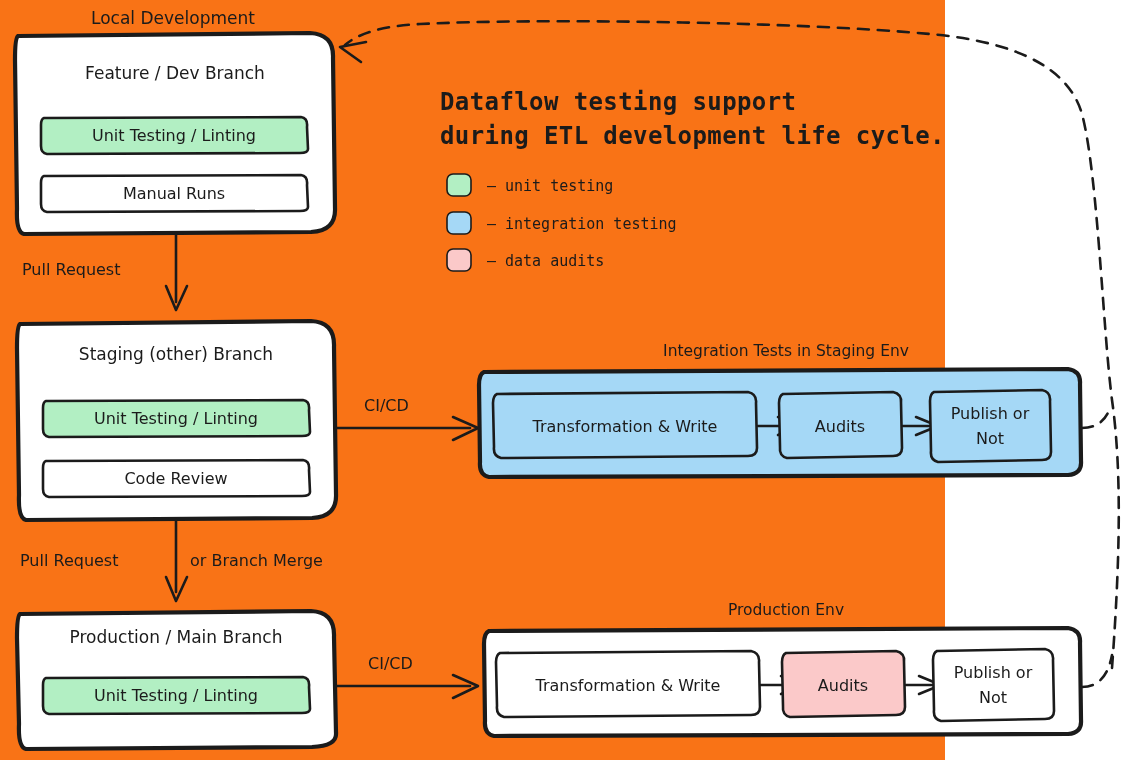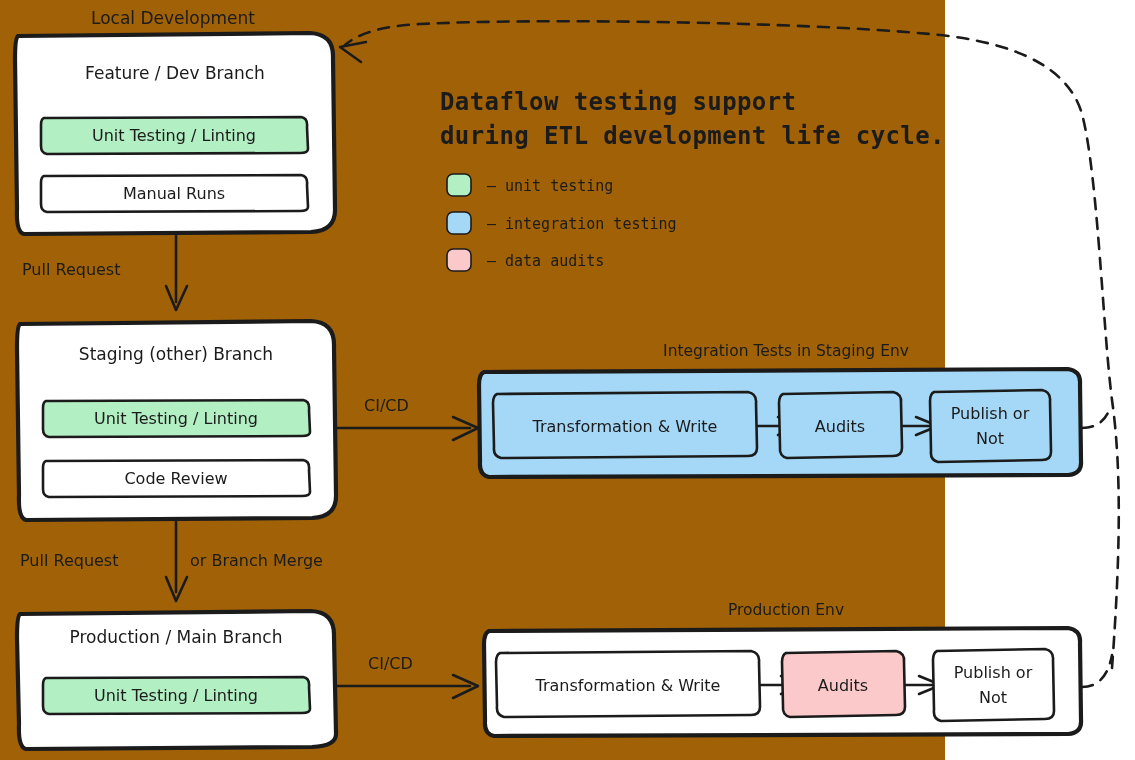--- a/index.html
+++ b/index.html
@@ -1,18 +1,18 @@
 <!DOCTYPE html>
 <html><head>
 <meta charset="utf-8">
 <style>
   html,body{margin:0;padding:0;background:#ffffff;}
   body{width:1135px;height:760px;overflow:hidden;
        font-family:"DejaVu Sans",sans-serif;}
-  #stage{position:relative;width:945px;height:760px;background:#a16207;}
+  #stage{position:relative;width:945px;height:760px;background:#f97316;}
   svg#canvas{position:absolute;left:0;top:0;width:1135px;height:760px;}
 
   .hand{font-family:"DejaVu Sans",sans-serif;fill:#1b1b1b;}
   .mono{font-family:"DejaVu Sans Mono",monospace;fill:#1b1b1b;}
 
   .lbl-outer{font-size:17px;}
   .lbl-box-title{font-size:17px;}
   .lbl-inner{font-size:16px;}
   .lbl-edge{font-size:16px;}
   .lbl-env{font-size:15.5px;}

